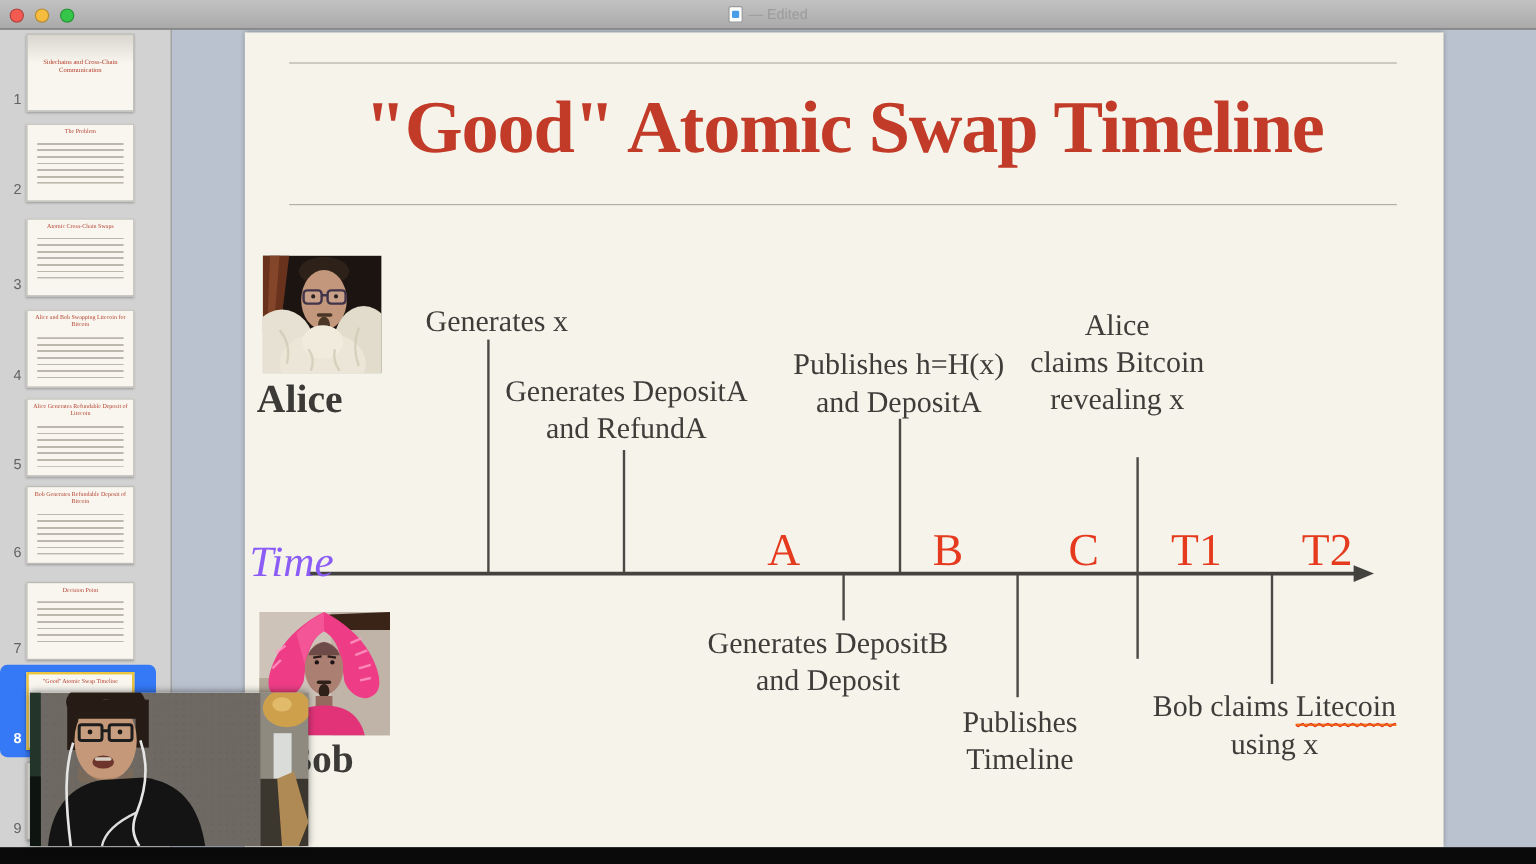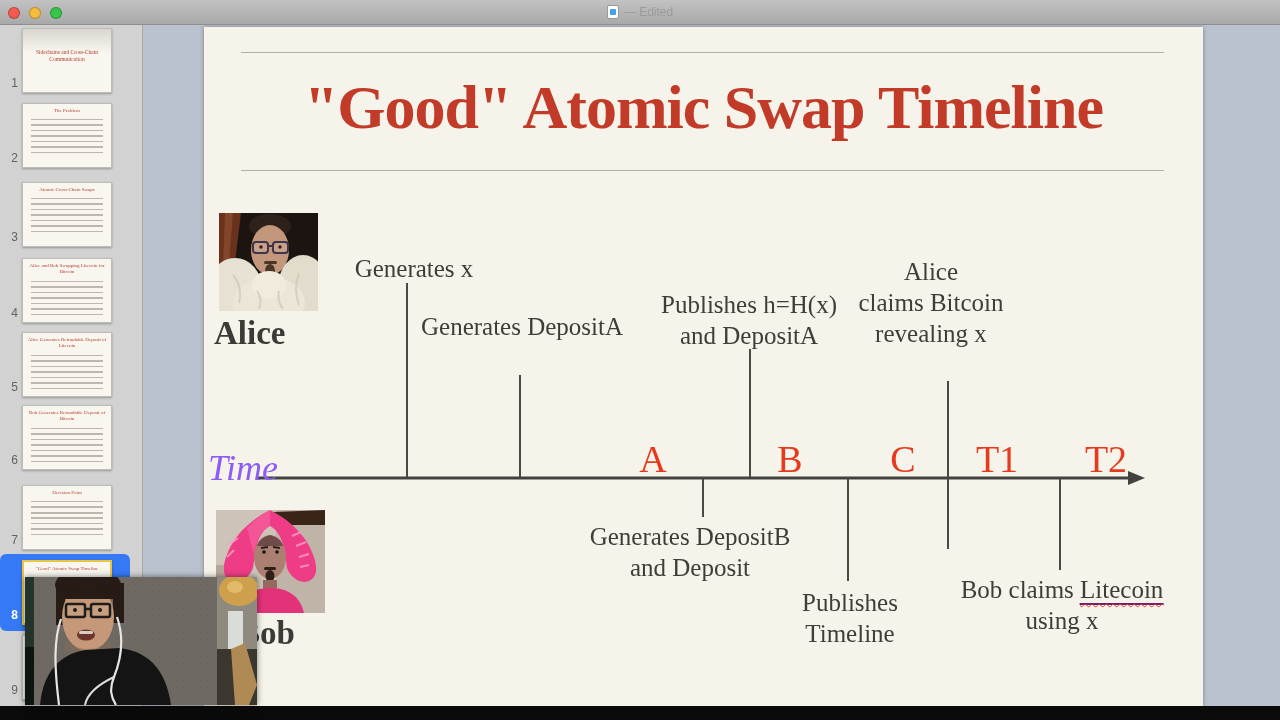--- a/index.html
+++ b/index.html
@@ -49,21 +49,21 @@
   .photo { position:absolute; display:block; }
   .actor-label { position:absolute; font-size:33px; font-weight:bold; color:#3b3a37; }
   .time-label { position:absolute; left:4px; top:420px; font-size:36px; font-style:italic; color:#8b5cf6; }
 
   .lines-svg { position:absolute; left:0; top:0; }
   .axis-lab { position:absolute; top:410px; transform:translateX(-50%);
     font-size:38px; color:#e53a1e; white-space:nowrap; }
 
   .evt { position:absolute; transform:translateX(-50%); text-align:center;
     font-size:25px; line-height:31px; color:#3e3d3a; white-space:nowrap; }
-  .uword { border-bottom:2px solid #701a75; text-decoration:underline wavy #e03c2a 1px; text-underline-offset:5px; }
+  .uword { border-bottom:2px solid #f97316; text-decoration:underline wavy #e03c2a 1px; text-underline-offset:5px; }
 
   
   .webcam { position:absolute; left:25px; top:577px; width:232px; height:128px; z-index:60;
     box-shadow:0 0 6px rgba(0,0,0,.5); }
   .webcam svg { display:block; }
 
   .bottombar { position:absolute; left:0; top:706px; width:1280px; height:14px; background:#0a0a0a; z-index:55; }
 </style>
 </head>
 <body>
@@ -217,20 +217,21 @@
     <div class="axis-lab" style="left:586px;">B</div>
     <div class="axis-lab" style="left:699px;">C</div>
     <div class="axis-lab" style="left:793px;">T1</div>
     <div class="axis-lab" style="left:902px;">T2</div>
 
     <div class="evt" style="left:210px; top:226px;">
       <div>Generates x</div>
     </div>
     <div class="evt" style="left:318px; top:284px;">
       <div>Generates DepositA</div>
+      <div>and RefundA</div>
     </div>
     <div class="evt" style="left:530px; top:262px;margin-left:15px;">
       <div>Publishes h=H(x)</div>
       <div>and DepositA</div>
     </div>
     <div class="evt" style="left:727px; top:229px;">
       <div>Alice</div>
       <div>claims Bitcoin</div>
       <div>revealing x</div>
     </div>

